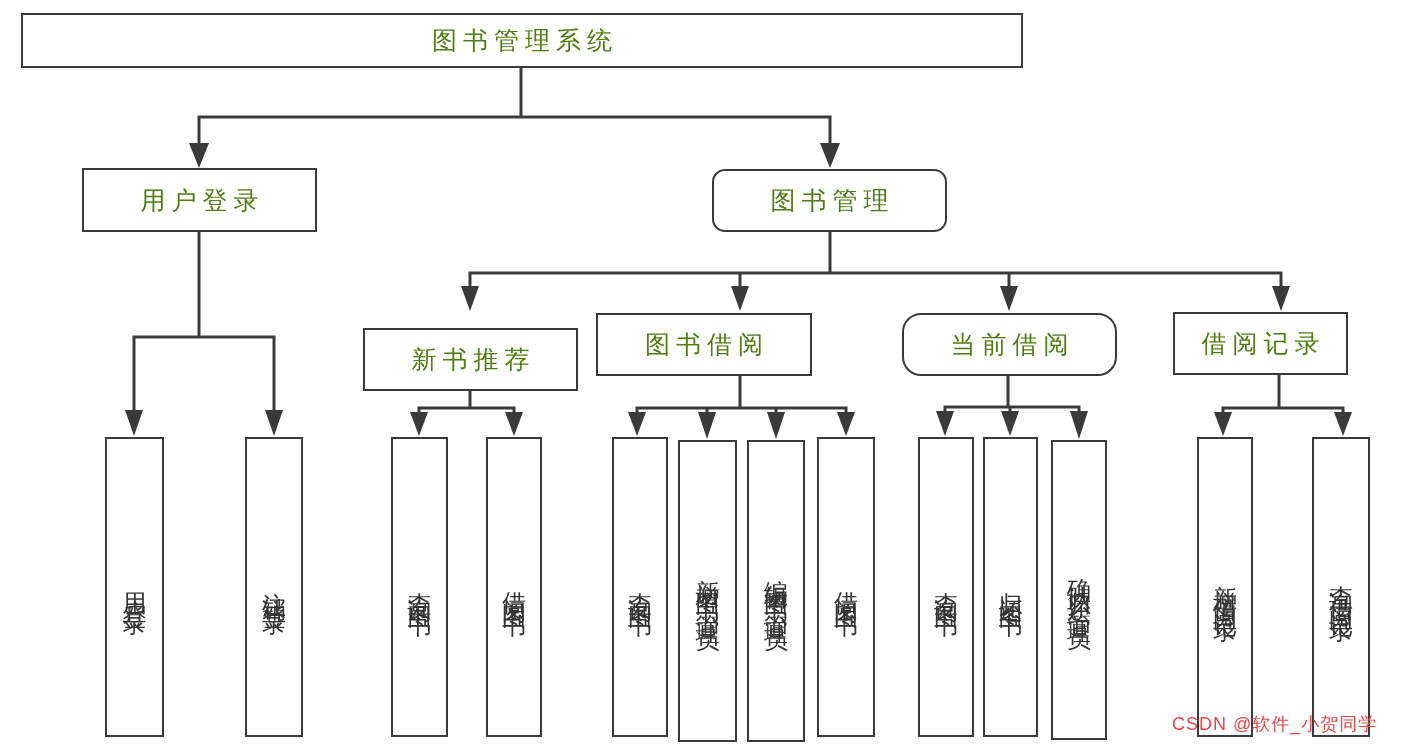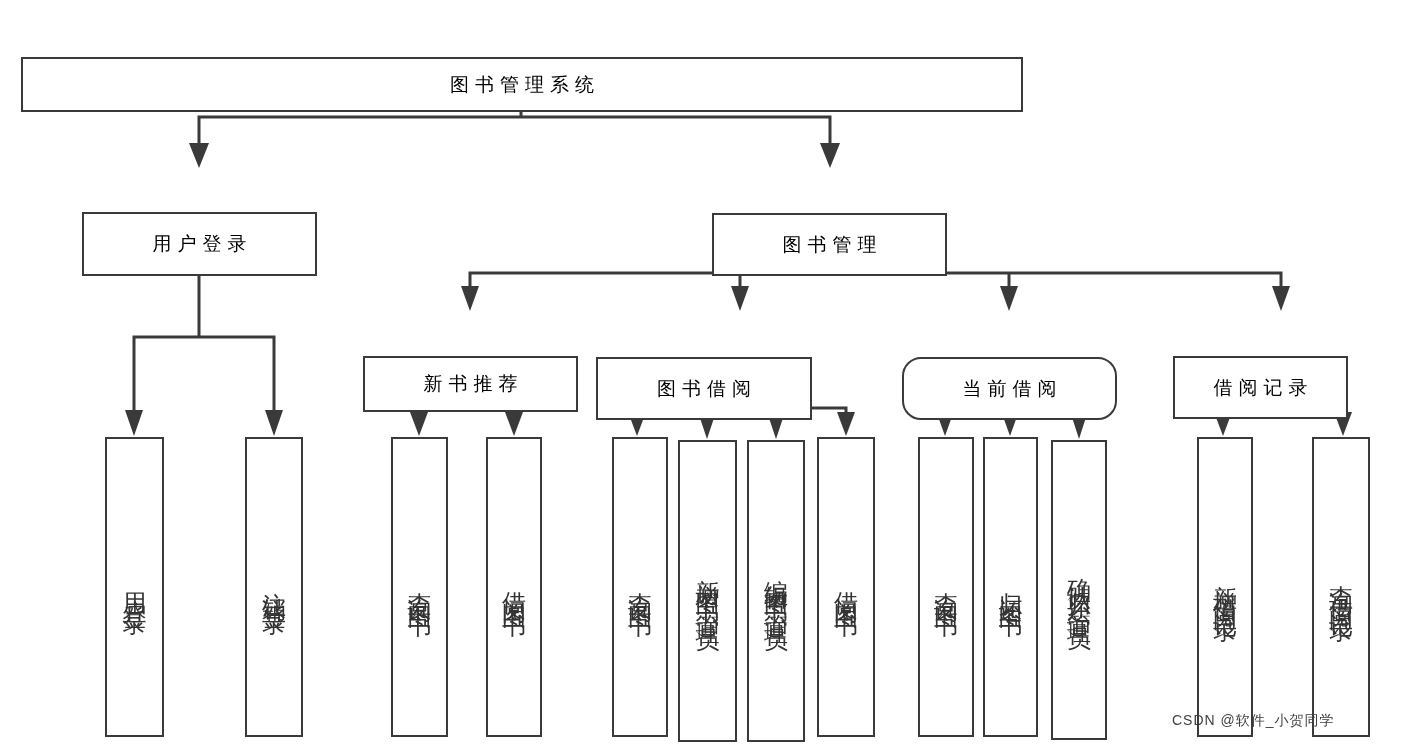--- a/index.html
+++ b/index.html
@@ -18,26 +18,25 @@
     pointer-events: none;
   }
   .hbox {
     position: absolute;
     box-sizing: border-box;
     border: 2.5px solid #3a3a3a;
     background: #ffffff;
     display: flex;
     align-items: center;
     justify-content: center;
-    font-size: 19px;
+    font-size: 25px;
     letter-spacing: 6px;
     text-indent: 6px;
-    color: #000000;
+    color: #4d7c0f;
     white-space: nowrap;
-    margin-top: 44px;
   }
   .vbox {
     position: absolute;
     box-sizing: border-box;
     border: 2.5px solid #3a3a3a;
     background: #ffffff;
     display: flex;
     align-items: center;
     justify-content: center;
   }
@@ -47,22 +46,22 @@
     font-size: 24px;
     letter-spacing: 7px;
     color: #333333;
     line-height: 1;
     white-space: nowrap;
   }
   .watermark {
     position: absolute;
     left: 1172px;
     top: 712px;
-    font-size: 14px;
-    color: #404040;
+    font-size: 18px;
+    color: #ef4444;
     letter-spacing: 1px;
     white-space: nowrap;
   }
 </style>
 </head>
 <body>
 
 <div id="canvas">
 
   <svg id="connector-svg" viewBox="0 0 1405 747" xmlns="http://www.w3.org/2000/svg">
@@ -78,23 +77,23 @@
              M461 286H479L470 311Z M731 286H749L740 311Z M1000 286H1018L1009 311Z M1272 286H1290L1281 311Z
              M410 412H428L419 436Z M505 412H523L514 436Z
              M628 412H646L637 436Z M698 412H716L707 439Z M767 412H785L776 439Z M837 412H855L846 436Z
              M936 411H954L945 436Z M1001 411H1019L1010 436Z M1070 411H1088L1079 439Z
              M1214 412H1232L1223 436Z M1334 412H1352L1343 436Z" fill="#3a3a3a" stroke="none"></path>
   </svg>
 
   <div class="hbox" style="left:21px; top:13px; width:1002px; height:55px;">图书管理系统</div>
 
   <div class="hbox" style="left:82px; top:168px; width:235px; height:64px;">用户登录</div>
-  <div class="hbox" style="left:712px; top:169px; width:235px; height:63px;">图书管理</div>
+  <div class="hbox" style="left:712px; top:169px; width:235px; height:63px;border-radius:13px;">图书管理</div>
 
-  <div class="hbox" style="left:363px; top:312px; width:215px; height:56px;">新书推荐</div>
+  <div class="hbox" style="left:363px; top:328px; width:215px; height:63px;">新书推荐</div>
   <div class="hbox" style="left:596px; top:313px; width:216px; height:63px;">图书借阅</div>
   <div class="hbox" style="left:902px; top:313px; width:215px; height:63px;border-radius:19px;">当前借阅</div>
   <div class="hbox" style="left:1173px; top:312px; width:175px; height:63px;">借阅记录</div>
 
   <div class="vbox" style="left:105px; top:437px; width:59px; height:300px;">
     <span class="vtext">用户登录</span>
   </div>
   <div class="vbox" style="left:245px; top:437px; width:58px; height:300px;">
     <span class="vtext">注销登录</span>
   </div>

